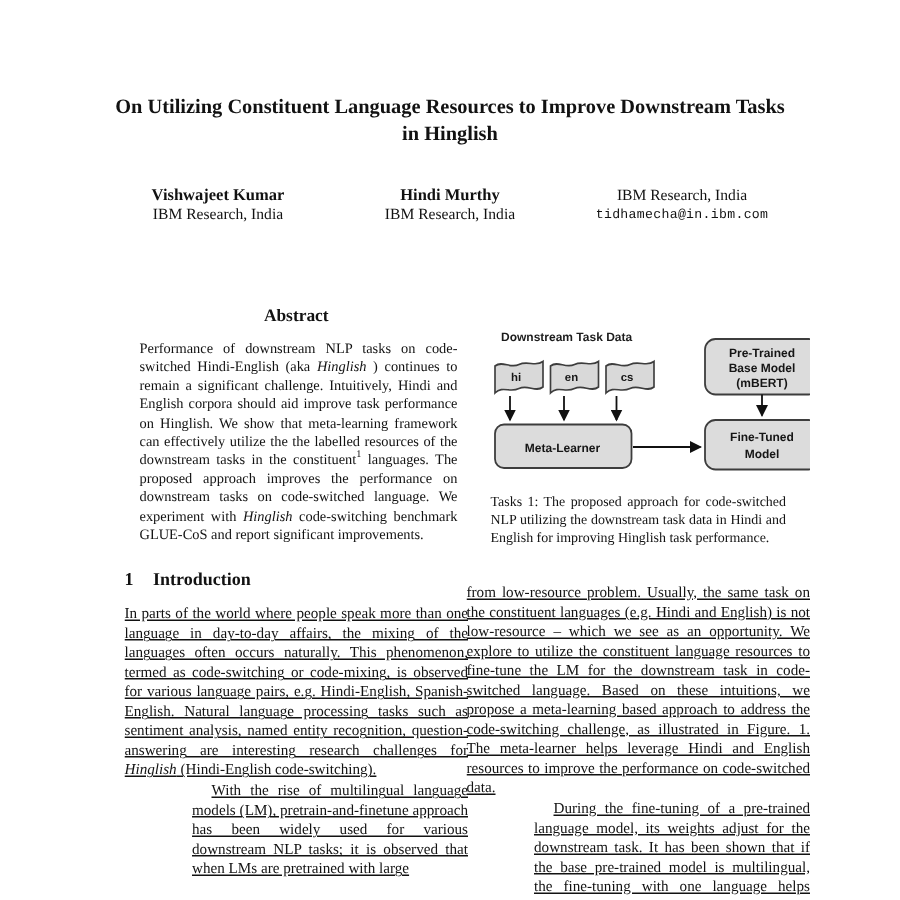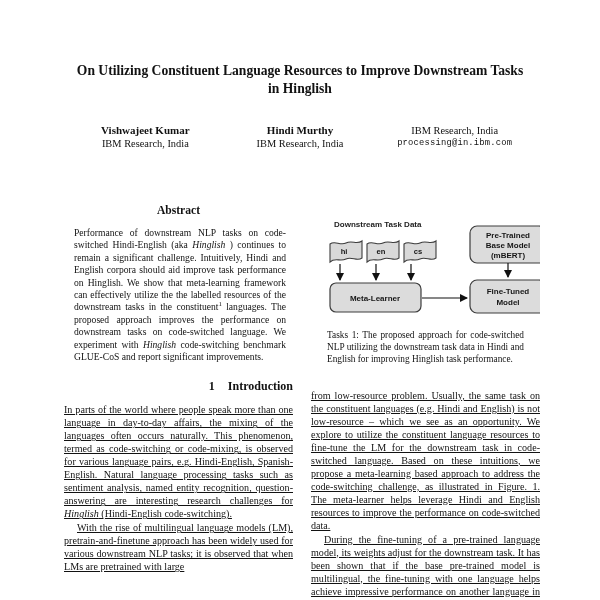--- a/index.html
+++ b/index.html
@@ -10,33 +10,33 @@
   .title{position:absolute;top:62px;left:72px;width:456px;margin:0;
          text-align:center;font-weight:bold;font-size:13.6px;line-height:17.5px;}
 
   .authors{position:absolute;top:124px;left:68px;width:464px;display:flex;}
   .author{flex:1;text-align:center;}
   .author .name{font-weight:bold;font-size:11px;line-height:13px;}
   .author .affil{font-size:10.4px;line-height:13px;}
   .author .email{font-family:"Liberation Mono", monospace;font-size:8.8px;line-height:13px;letter-spacing:.2px;}
 
   .col{position:absolute;width:229px;}
-  .col-left{left:64px;top:200px;height:400px;overflow:hidden;}
+  .col-left{left:83px;top:200px;height:400px;overflow:hidden;}
   .col-right{left:311px;top:198px;height:402px;overflow:hidden;}
 
   .abstract-h{margin:4px 0 10px 0;text-align:center;font-size:11.6px;font-weight:bold;}
   .abstract-body{margin:0 7px 0 10px;font-size:9.6px;line-height:12.4px;text-align:justify;}
   .it{font-style:italic;}
   .sup{font-size:6.8px;vertical-align:super;line-height:0;}
 
-  .sec-h{margin:16px 0 9px 0;font-size:12px;font-weight:bold;text-align:right;}
+  .sec-h{margin:16px 0 9px 0;font-size:12px;font-weight:bold;}
   .sec-h .sec-num{margin-right:13px;}
   .bodytext{margin:0;font-size:10.1px;line-height:13px;text-align:justify;text-decoration:underline;}
   .indent{text-indent:13px;}
-  .mt{margin-top:1px;}
+  .mt{margin-top:1px;margin-left:45px;}
 
   .figure-wrap{margin:16px;}
   .figure-svg{display:block;}
   .fig-label{font-family:"Liberation Sans", sans-serif;font-size:8px;font-weight:bold;fill:#1c1c1c;}
   .node-text{font-family:"Liberation Sans", sans-serif;font-size:8px;font-weight:bold;fill:#161616;text-anchor:middle;}
   .flag-text{font-family:"Liberation Sans", sans-serif;font-size:7.6px;font-weight:bold;fill:#161616;text-anchor:middle;}
   .node{fill:#dcdcdc;stroke:#3d3d3d;stroke-width:1.2;}
   .flag{fill:#d9d9d9;stroke:#3d3d3d;stroke-width:1.1;}
   .arrow{stroke:#111111;stroke-width:1.2;fill:none;}
 
@@ -53,21 +53,21 @@
     <div class="author">
       <div class="name">Vishwajeet Kumar</div>
       <div class="affil">IBM Research, India</div>
     </div>
     <div class="author">
       <div class="name">Hindi Murthy</div>
       <div class="affil">IBM Research, India</div>
     </div>
     <div class="author">
       <div class="affil">IBM Research, India</div>
-      <div class="email">processing@in.ibm.com</div>
+      <div class="email">tidhamecha@in.ibm.com</div>
     </div>
   </div>
 
   <div class="col col-left">
     <h2 class="abstract-h">Abstract</h2>
     <p class="abstract-body"><span>Performance of downstream NLP tasks on code-switched Hindi-English (aka </span><span class="it">Hinglish</span><span> ) continues to remain a significant challenge. Intuitively, Hindi and English corpora should aid improve task performance on Hinglish. We show that meta-learning framework can effectively utilize the the labelled resources of the downstream tasks in the constituent</span><span class="sup">1</span><span> languages. The proposed approach improves the performance on downstream tasks on code-switched language. We experiment with </span><span class="it">Hinglish</span><span> code-switching benchmark GLUE-CoS and report significant improvements.</span></p>
 
     <h3 class="sec-h"><span class="sec-num">1</span><span>Introduction</span></h3>
     <p class="bodytext"><span>In parts of the world where people speak more than one language in day-to-day affairs, the mixing of the languages often occurs naturally. This phenomenon, termed as code-switching or code-mixing, is observed for various language pairs, e.g. Hindi-English, Spanish-English. Natural language processing tasks such as sentiment analysis, named entity recognition, question-answering are interesting research challenges for </span><span class="it">Hinglish</span><span> (Hindi-English code-switching).</span></p>
     <p class="bodytext indent mt">With the rise of multilingual language models (LM), pretrain-and-finetune approach has been widely used for various downstream NLP tasks; it is observed that when LMs are pretrained with large</p>

